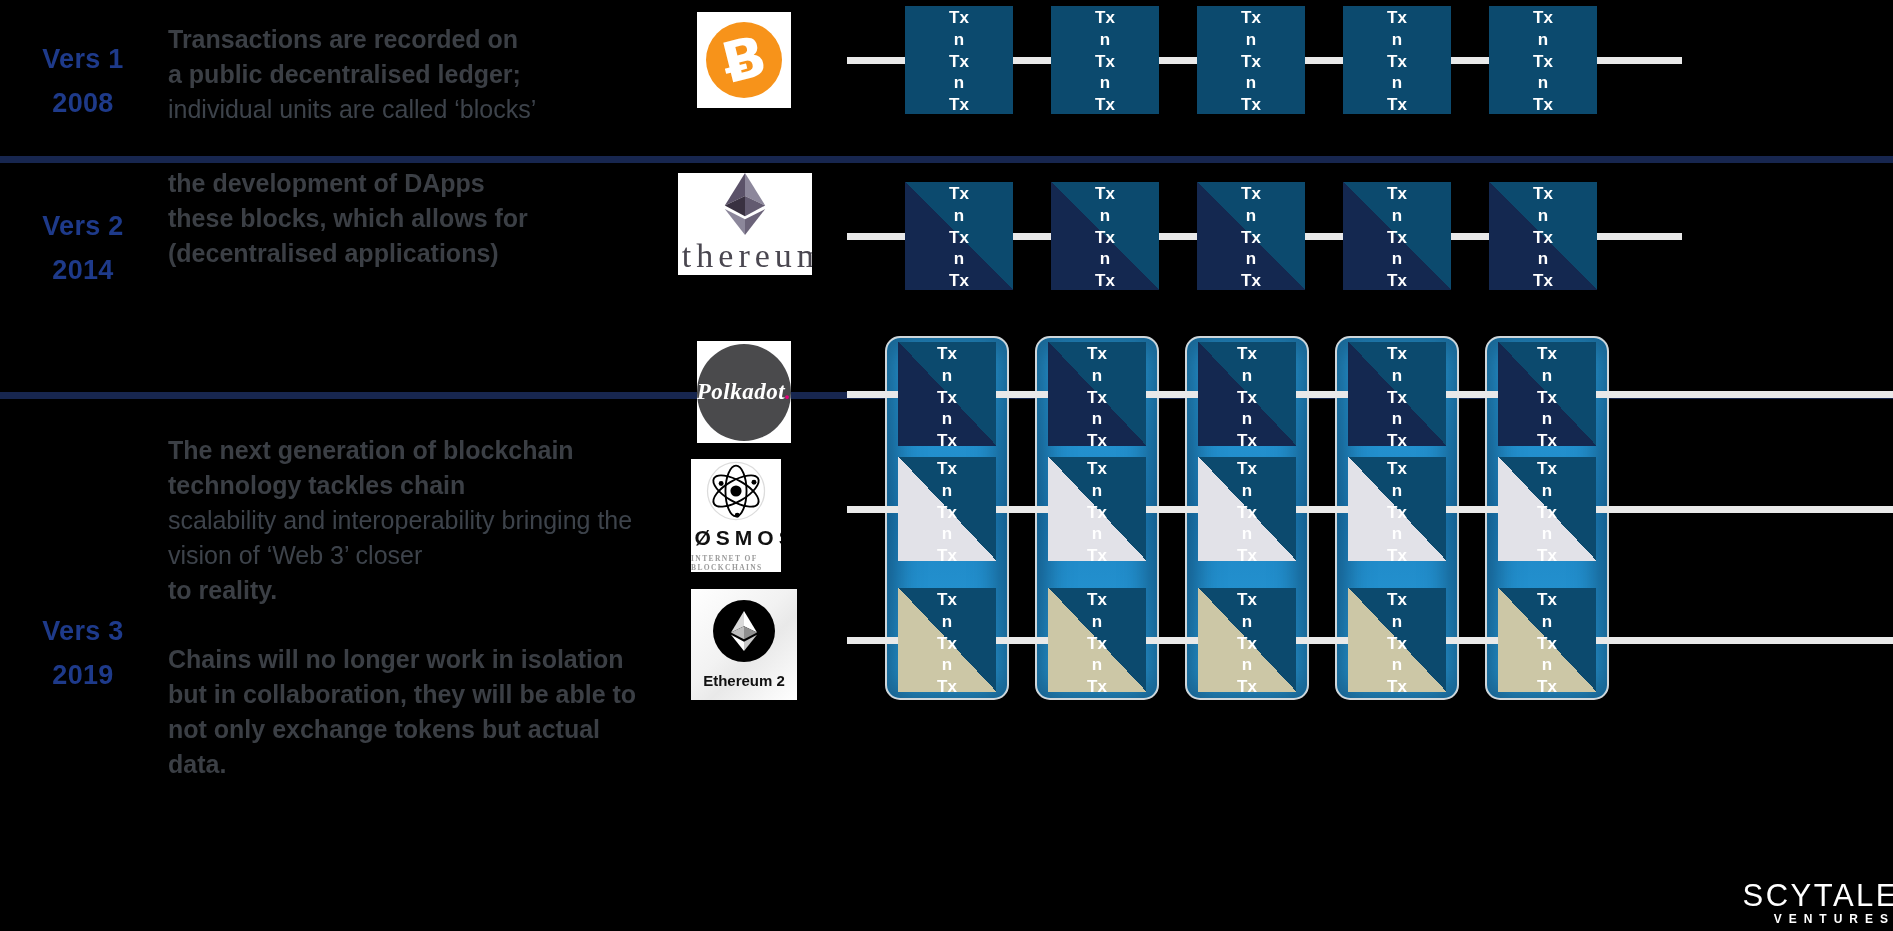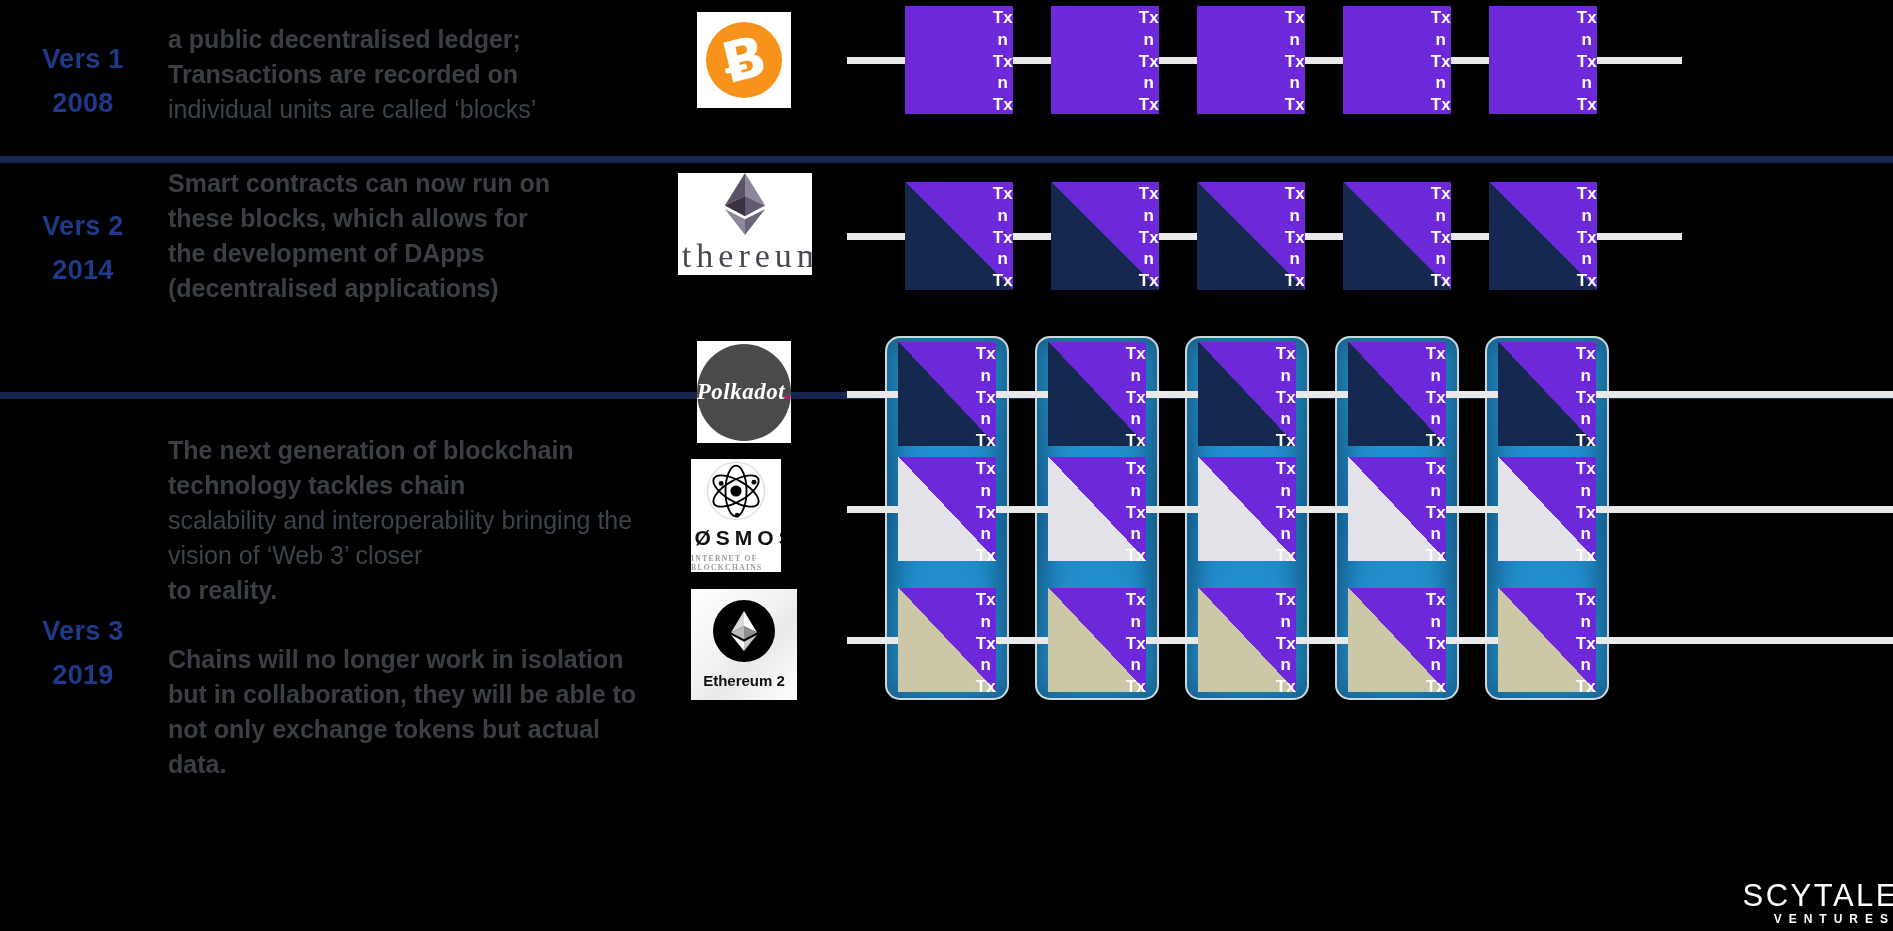--- a/index.html
+++ b/index.html
@@ -59,22 +59,22 @@
               justify-content:center; gap:10px; width:100%;
               background:linear-gradient(135deg,#ffffff 0%,#f2f2f2 45%,#e9e9e9 60%,#ffffff 100%); height:100%; }
   .eth2-circle{ width:62px; height:62px; border-radius:50%; background:#000;
                 display:flex; align-items:center; justify-content:center; }
   .eth2-name{ color:#111; font-size:15px; font-weight:bold; }
 
   
   .chain-row{ position:absolute; height:0; }
   .conn{ position:absolute; height:7px; background:#e9e9e9; }
 
-  .block{ position:absolute; background:#6d28d9; overflow:hidden;
-          display:flex; align-items:flex-start; justify-content:flex-end; }
+  .block{ position:absolute; background:#0c4a6e; overflow:hidden;
+          display:flex; align-items:flex-start; justify-content:center; }
   .block .tri{ position:absolute; left:0; top:0; width:100%; height:100%; }
   .block .txs{ position:relative; z-index:2; text-align:center;
                font-weight:bold; font-size:17px; line-height:21.8px;
                color:#fff; padding-top:1px; letter-spacing:.2px; }
 
   
   .cap{ position:absolute; border-radius:15px;
         background:linear-gradient(180deg,#2a9fdd 0%,#1e86c4 50%,#2a9fdd 100%);
         box-shadow: inset 0 0 26px 10px rgba(10,45,75,.55),
                     0 2px 5px rgba(0,0,0,.6);
@@ -94,22 +94,22 @@
 
   <div class="divider d1"></div>
   <div class="divider d2"></div>
 
   <div class="vers" style="top:32px;">
     <span class="v-line">Vers 1</span>
     <span class="v-line">2008</span>
   </div>
 
   <div class="body-text" style="top:22px;">
+    <p class="bold">Transactions are recorded on</p>
     <p class="bold">a public decentralised ledger;</p>
-    <p class="bold">Transactions are recorded on</p>
     <p class="reg">individual units are called ‘blocks’</p>
   </div>
 
   <div class="logo-tile" style="left:697px; top:12px; width:94px; height:96px;">
     <div class="btc-circle">
       <span class="btc-glyph">Ƀ</span>
     </div>
   </div>
 
   <div class="chain-row" id="row-v1">
@@ -165,23 +165,22 @@
       </div>
       <div class="conn" style="left: 1597px; top: 57px; width: 85px;"></div>
     </div>
 
   <div class="vers" style="top:199px;">
     <span class="v-line">Vers 2</span>
     <span class="v-line">2014</span>
   </div>
 
   <div class="body-text" style="top:166px;">
-    <p class="bold">Smart contracts can now run on</p>
+    <p class="bold">the development of DApps</p>
     <p class="bold">these blocks, which allows for</p>
-    <p class="bold">the development of DApps</p>
     <p class="bold">(decentralised applications)</p>
   </div>
 
   <div class="logo-tile" style="left:678px; top:173px; width:134px; height:102px;">
     <div class="eth-wrap">
       <svg width="56" height="66" viewBox="0 0 56 86">
         <polygon points="28,0 28,32 56,45" fill="#8c879b"></polygon>
         <polygon points="28,0 0,45 28,32" fill="#5b5269"></polygon>
         <polygon points="28,32 0,45 28,60" fill="#393141"></polygon>
         <polygon points="28,32 56,45 28,60" fill="#625a70"></polygon>

